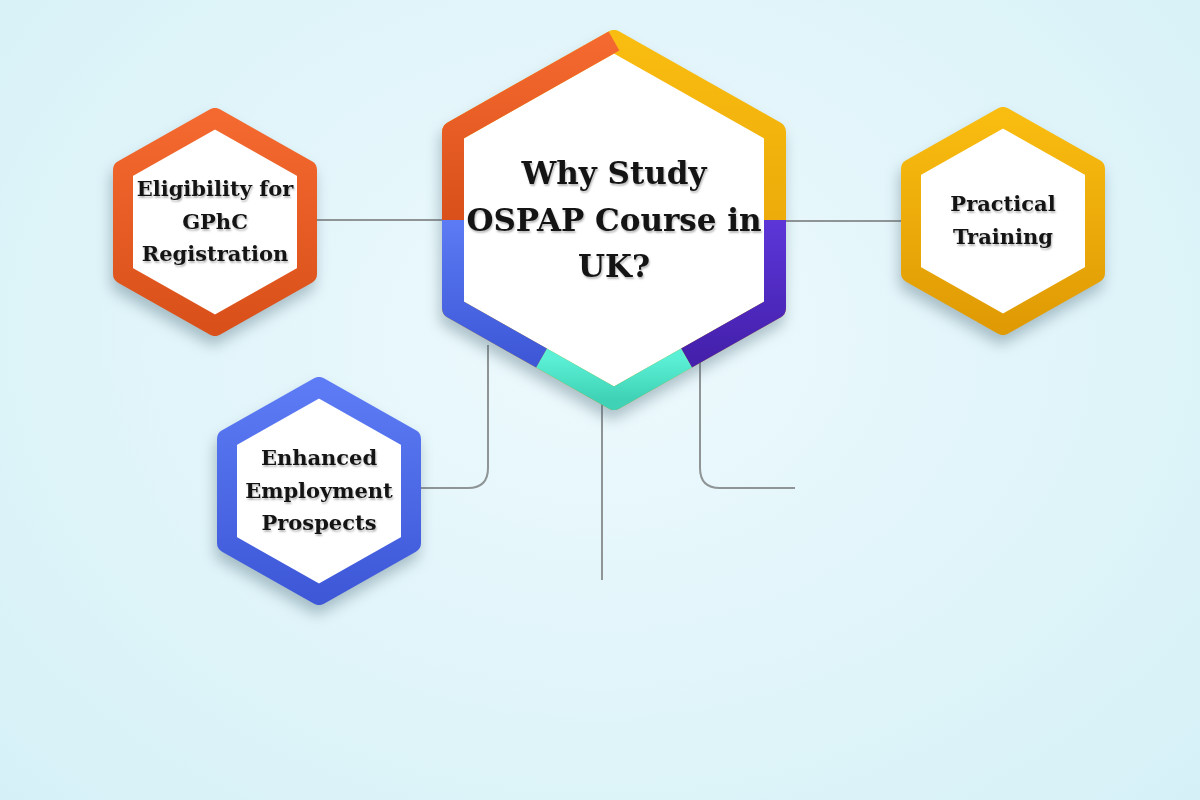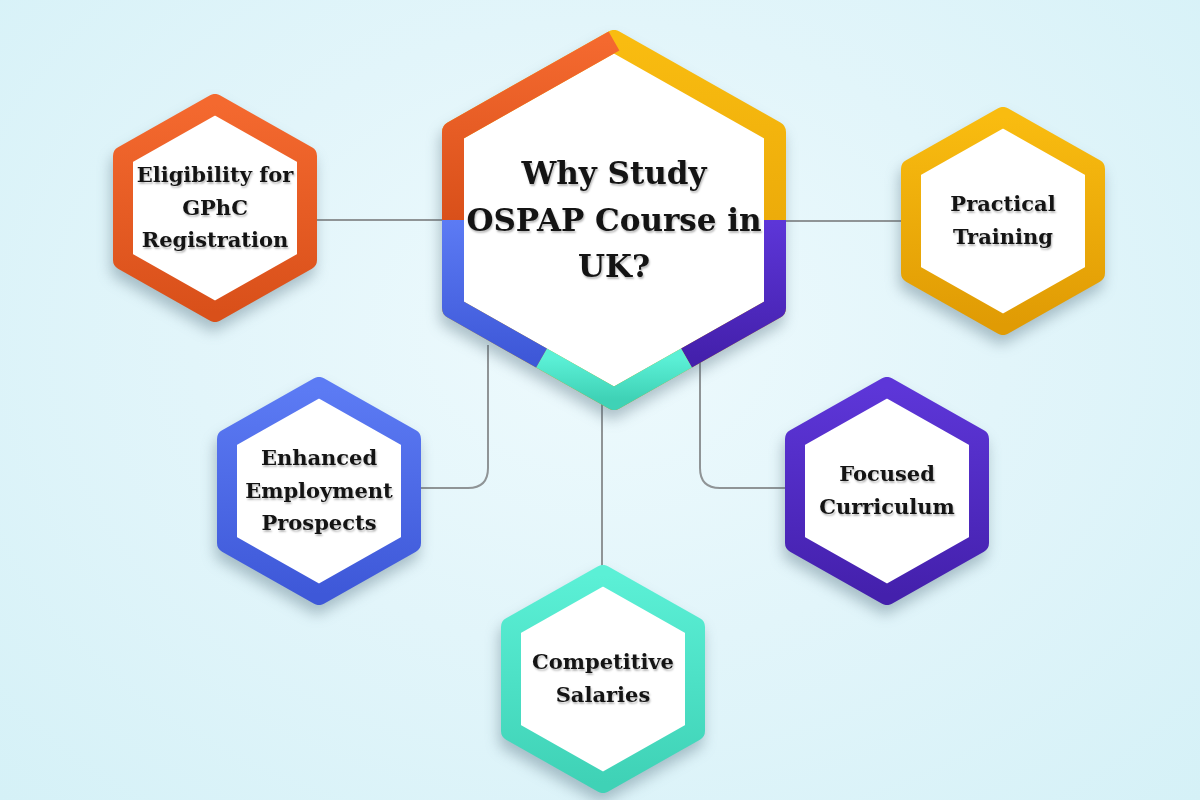--- a/index.html
+++ b/index.html
@@ -71,21 +71,21 @@
 
       <path d="M100.5,329 L12,279 L12,191" fill="none" stroke="url(#gc-blue)" stroke-width="22" stroke-linejoin="round" stroke-linecap="butt"></path>
 
       <path d="M12,191 L12,103 L173,12" fill="none" stroke="url(#gc-orange)" stroke-width="22" stroke-linejoin="round" stroke-linecap="butt"></path>
     </svg>
     <div class="label big">Why Study
 OSPAP Course in
 UK?</div>
   </div>
 
-  <div class="hex" style="left:112px;top:93px;width:206px;height:230px;">
+  <div class="hex" style="left:112px;top:107px;width:206px;height:230px;">
     <svg width="206" height="230" viewBox="0 0 206 230">
       <defs>
         <linearGradient id="g-orange" x1="0" y1="0" x2="0" y2="1">
           <stop offset="0" stop-color="#F4692F"></stop>
           <stop offset="1" stop-color="#D9501A"></stop>
         </linearGradient>
       </defs>
       <path d="M103,11 L195,63 L195,167 L103,219 L11,167 L11,63 Z" fill="#ffffff" stroke="url(#g-orange)" stroke-width="20" stroke-linejoin="round"></path>
     </svg>
     <div class="label small">Eligibility for
@@ -115,41 +115,15 @@
           <stop offset="0" stop-color="#F9BC10"></stop>
           <stop offset="1" stop-color="#E09B04"></stop>
         </linearGradient>
       </defs>
       <path d="M103,11 L195,63 L195,167 L103,219 L11,167 L11,63 Z" fill="#ffffff" stroke="url(#g-yellow)" stroke-width="20" stroke-linejoin="round"></path>
     </svg>
     <div class="label small">Practical
 Training</div>
   </div>
 
-  <div class="hex" style="left:784px;top:376px;width:206px;height:230px;">
-    <svg width="206" height="230" viewBox="0 0 206 230">
-      <defs>
-        <linearGradient id="g-purple" x1="0" y1="0" x2="0" y2="1">
-          <stop offset="0" stop-color="#5D36D8"></stop>
-          <stop offset="1" stop-color="#4420AC"></stop>
-        </linearGradient>
-      </defs>
-      <path d="M103,11 L195,63 L195,167 L103,219 L11,167 L11,63 Z" fill="#ffffff" stroke="url(#g-purple)" stroke-width="20" stroke-linejoin="round"></path>
-    </svg>
-    <div class="label small">Focused
-Curriculum</div>
-  </div>
 
-  <div class="hex" style="left:500px;top:564px;width:206px;height:230px;">
-    <svg width="206" height="230" viewBox="0 0 206 230">
-      <defs>
-        <linearGradient id="g-teal" x1="0" y1="0" x2="0" y2="1">
-          <stop offset="0" stop-color="#5BF0D6"></stop>
-          <stop offset="1" stop-color="#3FD2B6"></stop>
-        </linearGradient>
-      </defs>
-      <path d="M103,11 L195,63 L195,167 L103,219 L11,167 L11,63 Z" fill="#ffffff" stroke="url(#g-teal)" stroke-width="20" stroke-linejoin="round"></path>
-    </svg>
-    <div class="label small">Competitive
-Salaries</div>
-  </div>
 
 </div>
 
 </body></html>

